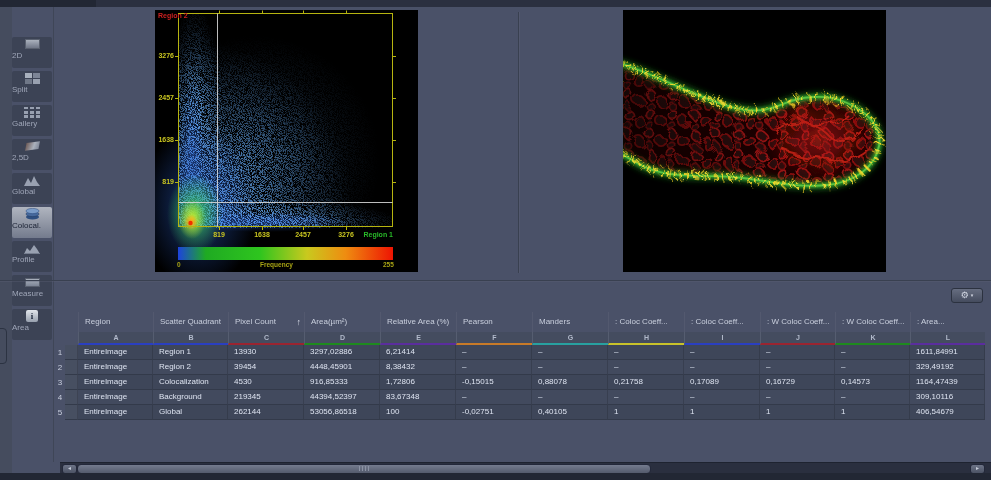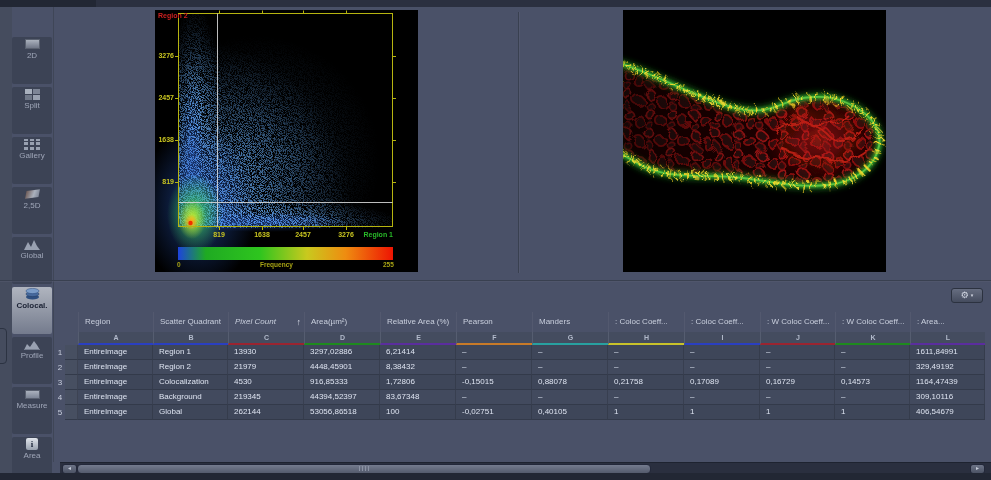--- a/index.html
+++ b/index.html
@@ -12,25 +12,25 @@
   .sidebar-sep{position:absolute;left:53px;top:7px;width:1px;height:455px;background:#3f4657;}
   .panel-sep-h{position:absolute;left:0;top:280px;width:991px;height:1px;background:#394050;}
   .panel-sep-h2{position:absolute;left:0;top:281px;width:991px;height:1px;background:#5b6275;opacity:.35;}
   .divider-v{position:absolute;left:518px;top:12px;width:1px;height:261px;background:#394050;}
   .divider-v2{position:absolute;left:519px;top:12px;width:1px;height:261px;background:#5e6578;opacity:.4;}
   .bottomstrip{position:absolute;left:0;top:473px;width:991px;height:7px;background:#222734;}
   .notch{position:absolute;left:-3px;top:328px;width:8px;height:34px;border:1px solid #2c3342;
          border-radius:0 4px 4px 0;background:#454c5e;}
   
   .sidebar{position:absolute;left:12px;top:34px;width:41px;}
-  .sb-item{width:40px;height:47px;margin-bottom:0;background:#3c4355;border-radius:2px;text-align:center;}
+  .sb-item{width:40px;height:31px;margin-bottom:0;background:#3c4355;border-radius:2px;text-align:left;}
   .sb-item.active{background:linear-gradient(#b0b5bf,#747b8d);}
   .ic{height:14px;margin-top:3px;display:flex;align-items:center;justify-content:center;}
   .sb-label{display:block;font-size:8px;line-height:10px;color:#9fa6b8;}
-  .sb-item.active .sb-label{color:#1a2133;font-weight:bold;}
+  .sb-item.active .sb-label{color:#1a2133;font-weight:normal;}
   .ic-2d{width:13px;height:8px;background:linear-gradient(#aab1bd,#6f7687);border:1px solid #59606f;}
   .ic-split{width:15px;height:11px;background:
       linear-gradient(#a8b0bd,#a8b0bd) 0 0/7px 5px no-repeat,
       linear-gradient(#7d8596,#7d8596) 8px 0/7px 5px no-repeat,
       linear-gradient(#707888,#707888) 0 6px/7px 5px no-repeat,
       linear-gradient(#99a1b0,#99a1b0) 8px 6px/7px 5px no-repeat;}
   .ic-gallery{width:16px;height:11px;background:#98a0b0;
       background-image:repeating-linear-gradient(90deg,transparent 0 4.5px,#3c4355 4.5px 6px),
                        repeating-linear-gradient(0deg,transparent 0 3px,#3c4355 3px 4.5px);}
   .ic-25d{width:13px;height:8px;transform:skewX(-18deg) rotate(-8deg);
@@ -53,21 +53,21 @@
   .gearBtn{position:absolute;left:951px;top:288px;width:30px;height:13px;border-radius:3px;
      background:linear-gradient(#666d80,#454c5e);border:1px solid #2c3240;display:flex;
      align-items:center;justify-content:center;gap:2px;color:#d2d7e2;}
   .gearBtn .g1{font-size:9px;line-height:9px;} .gearBtn .g2{font-size:5px;line-height:5px;}
   
   .tbl{position:absolute;left:55px;top:312px;display:grid;font-size:8px;
        grid-template-columns:10px 13px 75px 75px 76px 76px 76px 76px 76px 76px 76px 75px 75px 75px;
        grid-template-rows:20px 13px 15px 15px 15px 15px 15px;}
   .hn{color:#c9cfdd;line-height:20px;padding-left:6px;white-space:nowrap;overflow:hidden;
       border-left:1px solid rgba(255,255,255,0.05);}
-  .hn.flex{display:flex;justify-content:space-between;padding-right:3px;font-style:italic;}
+  .hn.flex{display:flex;justify-content:space-between;padding-right:3px;}
   .sort{font-size:9px;color:#d6dbe8;}
   .lt{background:#444c5f;color:#b2bacb;font-size:7px;font-weight:bold;text-align:center;line-height:11px;
       border-bottom:2px solid #888;border-left:1px solid #555d70;}
   .c{line-height:14px;padding-left:6px;color:#dde3f0;white-space:nowrap;overflow:hidden;
      border-bottom:1px solid #333a4a;border-right:1px solid rgba(0,0,0,0.14);}
   .r0{background:#3e4659;} .r1{background:#424a5e;}
   .num{background:transparent;color:#c8cede;text-align:center;padding:0;border:none;line-height:15px;}
   .sp{background:#474f61;border-bottom:1px solid #333a4a;}
   .hblank{background:transparent;border:none;}
   
@@ -353,21 +353,21 @@
     <div class="c r0">–</div>
     <div class="c r0">–</div>
     <div class="c r0">–</div>
     <div class="c r0">–</div>
     <div class="c r0">1611,84991</div>
 
     <div class="c num">2</div>
       <div class="c sp"></div>
     <div class="c r1">EntireImage</div>
     <div class="c r1">Region 2</div>
-    <div class="c r1">21979</div>
+    <div class="c r1">39454</div>
     <div class="c r1">4448,45901</div>
     <div class="c r1">8,38432</div>
     <div class="c r1">–</div>
     <div class="c r1">–</div>
     <div class="c r1">–</div>
     <div class="c r1">–</div>
     <div class="c r1">–</div>
     <div class="c r1">–</div>
     <div class="c r1">329,49192</div>
 

